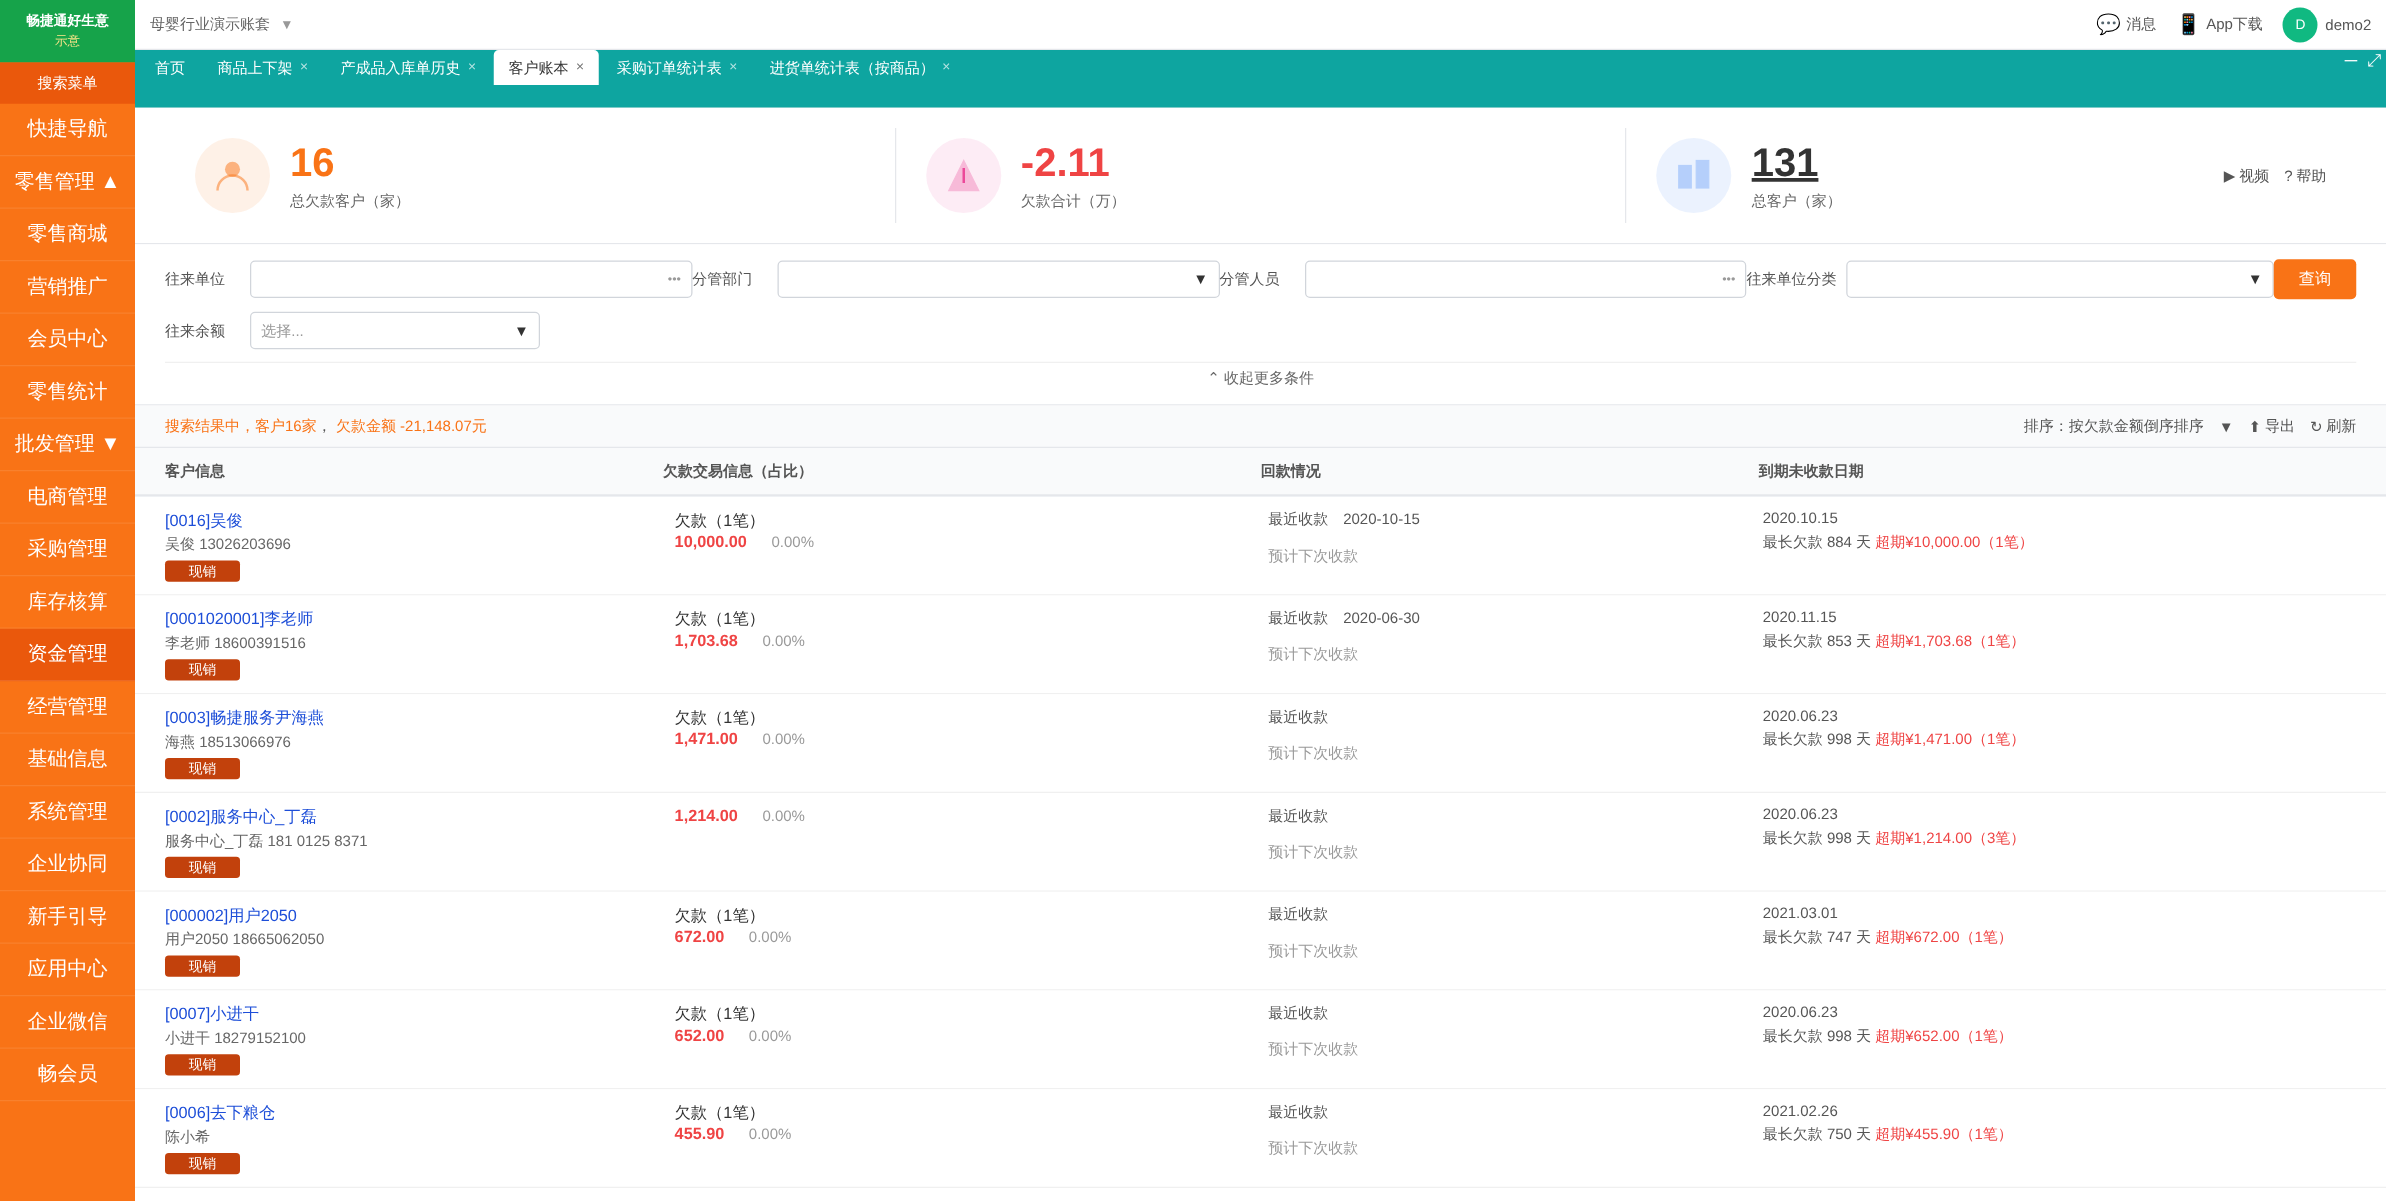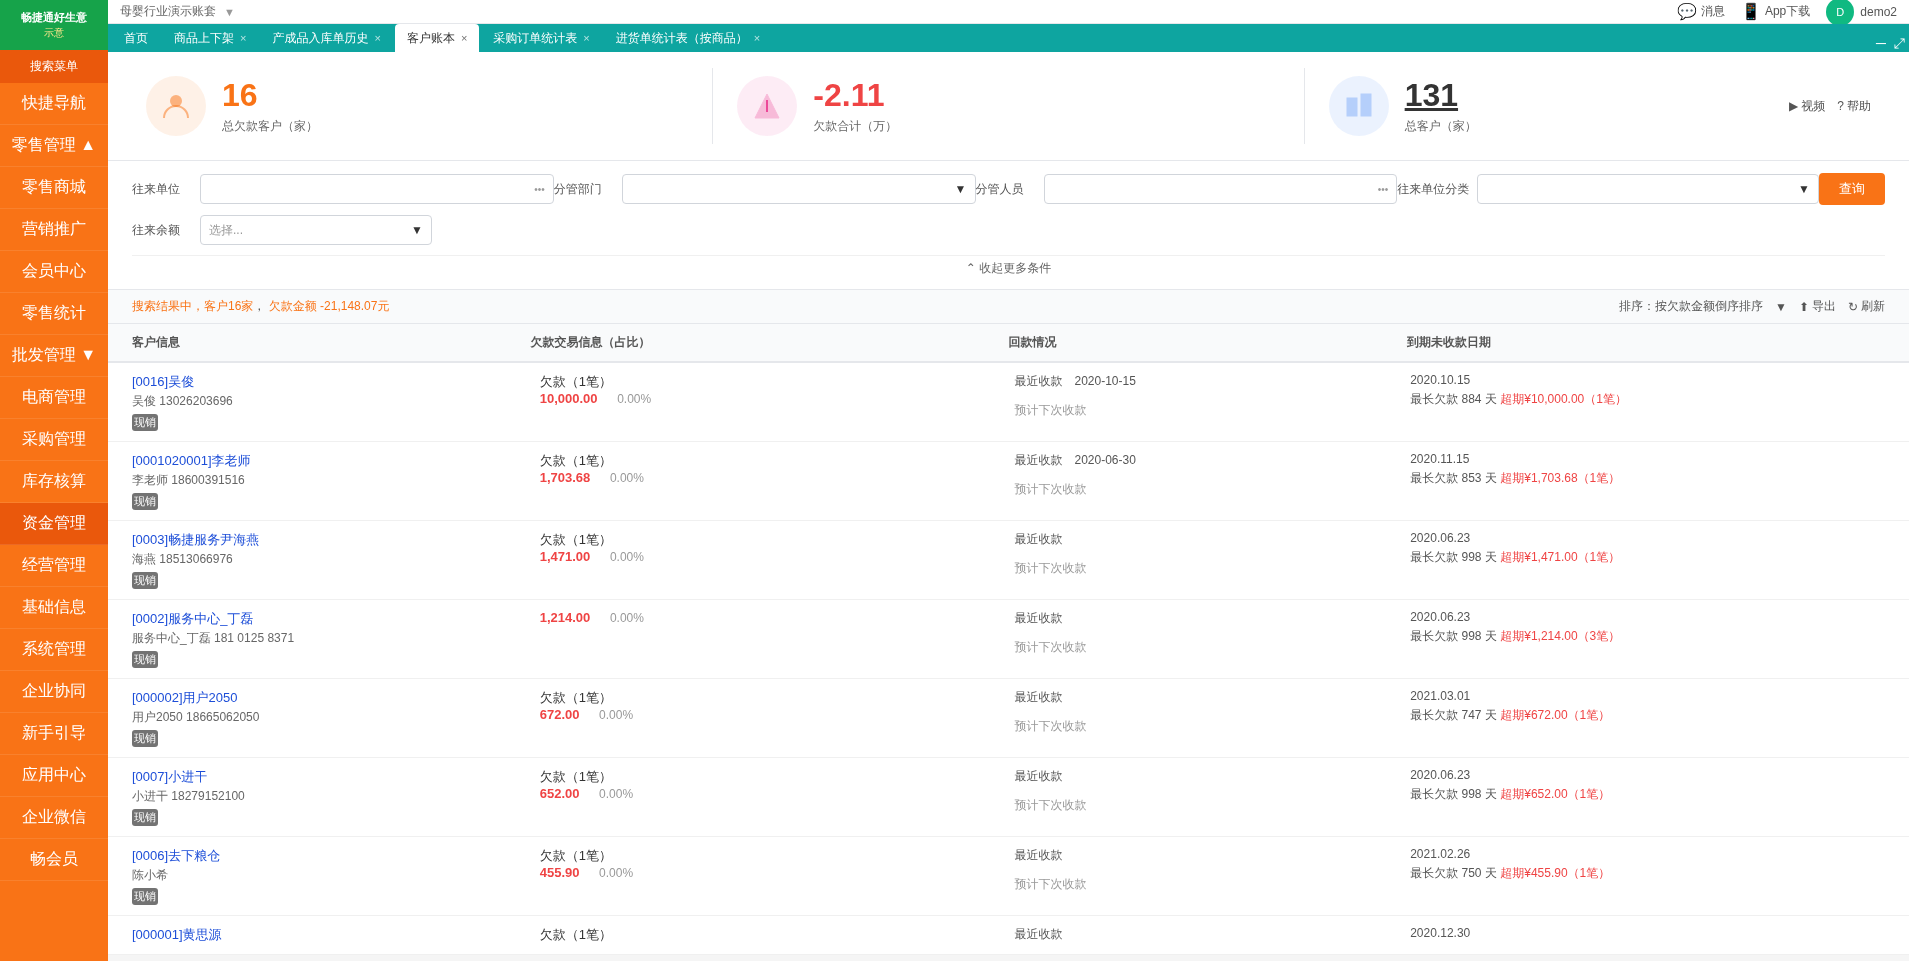--- a/index.html
+++ b/index.html
@@ -13,41 +13,41 @@
     
     .sidebar-logo { background: #16a34a; padding: 10px 6px; display: flex; flex-direction: column; align-items: center; }
     .sidebar-logo-text { color: #fff; font-size: 11px; font-weight: bold; text-align: center; line-height: 1.3; }
     .sidebar-brand { color: #fde68a; font-size: 10px; text-align: center; margin-top: 2px; }
     .sidebar-search { background: #ea580c; padding: 8px 6px; color: #fff; font-size: 12px; text-align: center; cursor: pointer; }
     .sidebar-nav-item { padding: 10px 4px; color: #fff; font-size: 16px; text-align: center; cursor: pointer; border-bottom: 1px solid rgba(255,255,255,0.1); }
     .sidebar-nav-item.active { background: #ea580c; }
     .sidebar-nav-item.highlight { background: #ea580c; }
 
     
-    .topbar { background: #fff; height: 24px; display: flex; align-items: center; justify-content: space-between; padding: 0 12px; border-bottom: 1px solid #e5e7eb; }
+    .topbar { background: #fff; height: 40px; display: flex; align-items: center; justify-content: space-between; padding: 0 12px; border-bottom: 1px solid #e5e7eb; }
     .topbar-left { display: flex; align-items: center; gap: 8px; }
     .topbar-brand { font-size: 12px; color: #666; }
     .topbar-right { display: flex; align-items: center; gap: 16px; }
     .topbar-msg { display: flex; align-items: center; gap: 4px; font-size: 12px; color: #555; cursor: pointer; }
     .topbar-app { display: flex; align-items: center; gap: 4px; font-size: 12px; color: #555; cursor: pointer; }
     .topbar-user { display: flex; align-items: center; gap: 6px; font-size: 12px; color: #555; cursor: pointer; }
     .avatar { width: 28px; height: 28px; border-radius: 50%; background: #10b981; display: flex; align-items: center; justify-content: center; color: #fff; font-size: 11px; }
 
     
-    .tabs-bar { background: #0ea5a0; display: flex; align-items: flex-end; height: 28px; padding: 0 4px; gap: 2px; }
+    .tabs-bar { background: #0ea5a0; display: flex; align-items: flex-start; height: 46px; padding: 0 4px; gap: 2px; }
     .tab { padding: 0 12px; height: 28px; display: flex; align-items: center; gap: 6px; border-radius: 4px 4px 0 0; font-size: 12px; cursor: pointer; color: #fff; background: transparent; }
     .tab.active { background: #fff; color: #333; }
     .tab-close { font-size: 11px; color: inherit; opacity: 0.7; }
     .tabs-actions { margin-left: auto; display: flex; gap: 8px; color: #fff; font-size: 16px; cursor: pointer; }
 
     
     .content { flex: 1; background: #f5f5f5; overflow-y: auto; }
 
     
-    .summary-cards { background: #fff; display: flex; padding: 16px 14px; gap: 0; border-bottom: 1px solid #e5e7eb; }
+    .summary-cards { background: #fff; display: flex; padding: 16px 24px; gap: 0; border-bottom: 1px solid #e5e7eb; }
     .summary-card { flex: 1; display: flex; align-items: center; gap: 16px; padding: 8px 24px; border-right: 1px solid #e5e7eb; }
     .summary-card:last-child { border-right: none; }
     .summary-icon { width: 60px; height: 60px; border-radius: 50%; display: flex; align-items: center; justify-content: center; font-size: 24px; }
     .icon-orange { background: rgba(249,115,22,0.1); color: #f97316; }
     .icon-pink { background: rgba(236,72,153,0.1); color: #ec4899; }
     .icon-blue { background: rgba(59,130,246,0.1); color: #3b82f6; }
     .summary-info { display: flex; flex-direction: column; }
     .summary-num { font-size: 32px; font-weight: bold; }
     .summary-num.orange { color: #f97316; }
     .summary-num.red { color: #ef4444; }
@@ -83,21 +83,21 @@
     .col-customer { flex: 2.5; }
     .col-debt { flex: 3; }
     .col-repay { flex: 2.5; }
     .col-date { flex: 3; }
 
     .table-row { display: flex; padding: 10px 24px; border-bottom: 1px solid #f0f0f0; background: #fff; align-items: flex-start; }
 
     .customer-cell { flex: 2.5; }
     .customer-name { color: #1d4ed8; font-size: 13px; cursor: pointer; }
     .customer-contact { font-size: 12px; color: #666; margin-top: 2px; }
-    .tag-xian { display: inline-block; background: #737373; color: #fff; font-size: 11px; padding: 1px 2px; border-radius: 3px; margin-top: 4px; }
+    .tag-xian { display: inline-block; background: #c2410c; color: #fff; font-size: 11px; padding: 1px 19px; border-radius: 3px; margin-top: 4px; }
 
     .debt-cell { flex: 3; margin-left: 12px; }
     .debt-amount { color: #ef4444; font-size: 13px; font-weight: bold; }
     .debt-percent { font-size: 12px; color: #999; margin-left: 16px; }
 
     .repay-cell { flex: 2.5; }
     .repay-date { font-size: 12px; color: #555; }
     .repay-next { font-size: 12px; color: #999; margin-top: 12px; }
 
     .date-cell { flex: 3; }

